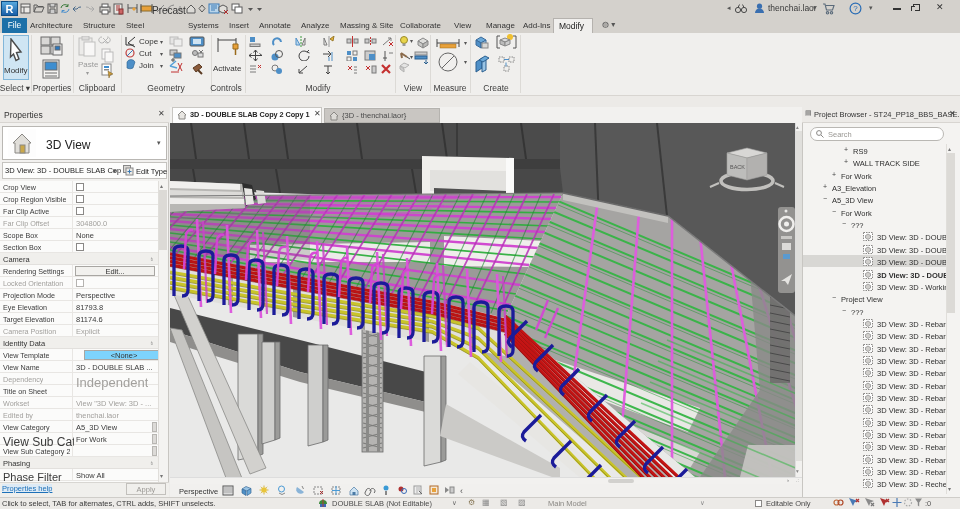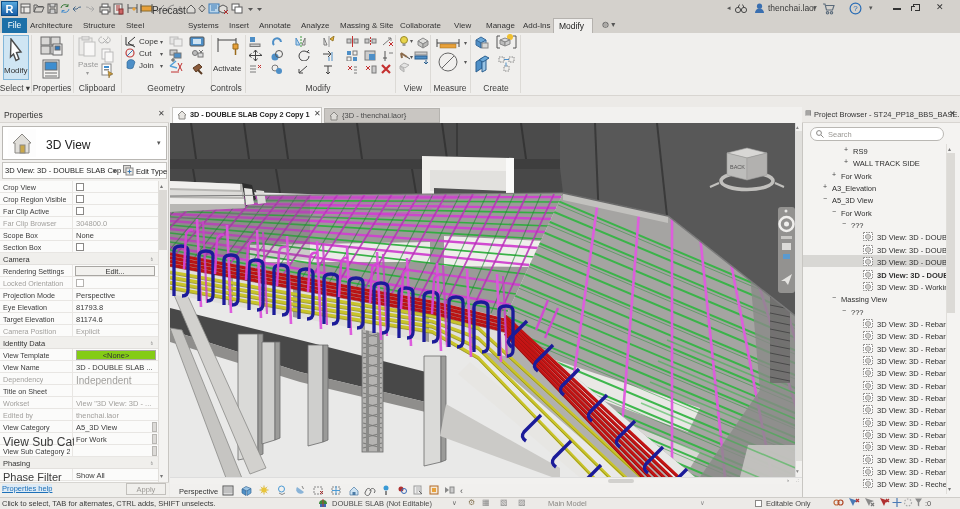--- a/index.html
+++ b/index.html
@@ -374,21 +374,21 @@
 <div class="abs" style="left:0;top:193px;width:158px;height:12px;border-bottom:1px solid #e8e6e3"></div>
 <div class="abs" style="left:72px;top:193px;width:1px;height:12px;background:#e8e6e3"></div>
 <div class="t" style="left:3px;top:195px;font-size:7.2px;color:#3a3a3a;max-width:71px;overflow:hidden">Crop Region Visible</div>
 <div class="abs" style="left:76px;top:195px;width:8px;height:8px;background:#fff;border:1px solid #8a8886"></div>
 <div class="abs" style="left:0;top:205px;width:158px;height:12px;border-bottom:1px solid #e8e6e3"></div>
 <div class="abs" style="left:72px;top:205px;width:1px;height:12px;background:#e8e6e3"></div>
 <div class="t" style="left:3px;top:207px;font-size:7.2px;color:#3a3a3a;max-width:71px;overflow:hidden">Far Clip Active</div>
 <div class="abs" style="left:76px;top:207px;width:8px;height:8px;background:#fff;border:1px solid #8a8886"></div>
 <div class="abs" style="left:0;top:217px;width:158px;height:12px;border-bottom:1px solid #e8e6e3"></div>
 <div class="abs" style="left:72px;top:217px;width:1px;height:12px;background:#e8e6e3"></div>
-<div class="t" style="left:3px;top:219px;font-size:7.2px;color:#a2a09d;max-width:71px;overflow:hidden">Far Clip Browser</div>
+<div class="t" style="left:3px;top:219px;font-size:7.2px;color:#a2a09d;max-width:71px;overflow:hidden">Far Clip Offset</div>
 <div class="t" style="left:76px;top:219px;font-size:7.5px;color:#a2a09d;max-width:78px;overflow:hidden">304800.0</div>
 <div class="abs" style="left:0;top:229px;width:158px;height:12px;border-bottom:1px solid #e8e6e3"></div>
 <div class="abs" style="left:72px;top:229px;width:1px;height:12px;background:#e8e6e3"></div>
 <div class="t" style="left:3px;top:231px;font-size:7.2px;color:#3a3a3a;max-width:71px;overflow:hidden">Scope Box</div>
 <div class="t" style="left:76px;top:231px;font-size:7.5px;color:#3a3a3a;max-width:78px;overflow:hidden">None</div>
 <div class="abs" style="left:0;top:241px;width:158px;height:12px;border-bottom:1px solid #e8e6e3"></div>
 <div class="abs" style="left:72px;top:241px;width:1px;height:12px;background:#e8e6e3"></div>
 <div class="t" style="left:3px;top:243px;font-size:7.2px;color:#3a3a3a;max-width:71px;overflow:hidden">Section Box</div>
 <div class="abs" style="left:76px;top:243px;width:8px;height:8px;background:#fff;border:1px solid #8a8886"></div>
 <div class="abs" style="left:0;top:253px;width:158px;height:12px;background:#f0efec;border-bottom:1px solid #e2e0dd"></div>
@@ -417,29 +417,29 @@
 <div class="abs" style="left:0;top:325px;width:158px;height:12px;border-bottom:1px solid #e8e6e3"></div>
 <div class="abs" style="left:72px;top:325px;width:1px;height:12px;background:#e8e6e3"></div>
 <div class="t" style="left:3px;top:327px;font-size:7.2px;color:#a2a09d;max-width:71px;overflow:hidden">Camera Position</div>
 <div class="t" style="left:76px;top:327px;font-size:7.5px;color:#a2a09d;max-width:78px;overflow:hidden">Explicit</div>
 <div class="abs" style="left:0;top:337px;width:158px;height:12px;background:#f0efec;border-bottom:1px solid #e2e0dd"></div>
 <div class="t" style="left:3px;top:339px;font-size:7.5px;color:#333">Identity Data</div>
 <div class="t" style="left:149px;top:339px;font-size:7px;color:#777">♁</div>
 <div class="abs" style="left:0;top:349px;width:158px;height:12px;border-bottom:1px solid #e8e6e3"></div>
 <div class="abs" style="left:72px;top:349px;width:1px;height:12px;background:#e8e6e3"></div>
 <div class="t" style="left:3px;top:351px;font-size:7.2px;color:#3a3a3a;max-width:71px;overflow:hidden">View Template</div>
-<div class="abs" style="left:76px;top:350px;width:80px;height:10px;background:#84cc16;border:1px solid #a8a6a2;font-size:7.5px;color:#333;text-align:center;line-height:9px">&lt;None&gt;</div>
+<div class="abs" style="left:84px;top:350px;width:80px;height:10px;background:#7dd3fc;border:1px solid #a8a6a2;font-size:7.5px;color:#333;text-align:center;line-height:9px">&lt;None&gt;</div>
 <div class="abs" style="left:0;top:361px;width:158px;height:12px;border-bottom:1px solid #e8e6e3"></div>
 <div class="abs" style="left:72px;top:361px;width:1px;height:12px;background:#e8e6e3"></div>
 <div class="t" style="left:3px;top:363px;font-size:7.2px;color:#3a3a3a;max-width:71px;overflow:hidden">View Name</div>
 <div class="t" style="left:76px;top:363px;font-size:7.5px;color:#3a3a3a;max-width:78px;overflow:hidden">3D - DOUBLE SLAB ...</div>
 <div class="abs" style="left:0;top:373px;width:158px;height:12px;border-bottom:1px solid #e8e6e3"></div>
 <div class="abs" style="left:72px;top:373px;width:1px;height:12px;background:#e8e6e3"></div>
 <div class="t" style="left:3px;top:375px;font-size:7.2px;color:#a2a09d;max-width:71px;overflow:hidden">Dependency</div>
-<div class="t" style="left:76px;top:375px;font-size:10px;color:#a2a09d;max-width:78px;overflow:hidden">Independent</div>
+<div class="t" style="left:76px;top:375px;font-size:13px;color:#a2a09d;max-width:78px;overflow:hidden">Independent</div>
 <div class="abs" style="left:0;top:385px;width:158px;height:12px;border-bottom:1px solid #e8e6e3"></div>
 <div class="abs" style="left:72px;top:385px;width:1px;height:12px;background:#e8e6e3"></div>
 <div class="t" style="left:3px;top:387px;font-size:7.2px;color:#3a3a3a;max-width:71px;overflow:hidden">Title on Sheet</div>
 <div class="abs" style="left:0;top:397px;width:158px;height:12px;border-bottom:1px solid #e8e6e3"></div>
 <div class="abs" style="left:72px;top:397px;width:1px;height:12px;background:#e8e6e3"></div>
 <div class="t" style="left:3px;top:399px;font-size:7.2px;color:#a2a09d;max-width:71px;overflow:hidden">Workset</div>
 <div class="t" style="left:76px;top:399px;font-size:7.5px;color:#a2a09d;max-width:78px;overflow:hidden">View "3D View: 3D - ...</div>
 <div class="abs" style="left:0;top:409px;width:158px;height:12px;border-bottom:1px solid #e8e6e3"></div>
 <div class="abs" style="left:72px;top:409px;width:1px;height:12px;background:#e8e6e3"></div>
 <div class="t" style="left:3px;top:411px;font-size:7.2px;color:#a2a09d;max-width:71px;overflow:hidden">Edited by</div>
@@ -913,21 +913,21 @@
       <rect x="0.5" y="0.5" width="9" height="8" fill="#fff" stroke="#8a8886" stroke-dasharray="1.5 1"></rect>
       <path d="M2.5 3.5 L5 2 L7.5 3.5 L7.5 6 L5 7.5 L2.5 6 Z" fill="#d0cecb" stroke="#777" stroke-width="0.6"></path>
     </svg>
 <div class="t" style="left:877px;top:270.5px;font-size:7.5px;color:#2e2e2e;font-weight:bold;max-width:73px;overflow:hidden">3D View: 3D - DOUBL</div>
 <svg class="abs" style="left:863px;top:281.85px" width="10" height="9" viewBox="0 0 10 9">
       <rect x="0.5" y="0.5" width="9" height="8" fill="#fff" stroke="#8a8886" stroke-dasharray="1.5 1"></rect>
       <path d="M2.5 3.5 L5 2 L7.5 3.5 L7.5 6 L5 7.5 L2.5 6 Z" fill="#d0cecb" stroke="#777" stroke-width="0.6"></path>
     </svg>
 <div class="t" style="left:877px;top:282.85px;font-size:7.5px;color:#2e2e2e;font-weight:normal;max-width:73px;overflow:hidden">3D View: 3D - Working</div>
 <div class="t" style="left:832px;top:294.20000000000005px;font-size:7px;color:#444">−</div>
-<div class="t" style="left:841px;top:295.20000000000005px;font-size:7.5px;color:#2e2e2e;font-weight:normal;max-width:109px;overflow:hidden">Massing View</div>
+<div class="t" style="left:841px;top:295.20000000000005px;font-size:7.5px;color:#2e2e2e;font-weight:normal;max-width:109px;overflow:hidden">Project View</div>
 <div class="t" style="left:842px;top:306.55000000000007px;font-size:7px;color:#444">−</div>
 <div class="t" style="left:851px;top:307.55000000000007px;font-size:7.5px;color:#2e2e2e;font-weight:normal;max-width:99px;overflow:hidden">???</div>
 <svg class="abs" style="left:863px;top:318.9000000000001px" width="10" height="9" viewBox="0 0 10 9">
       <rect x="0.5" y="0.5" width="9" height="8" fill="#fff" stroke="#8a8886" stroke-dasharray="1.5 1"></rect>
       <path d="M2.5 3.5 L5 2 L7.5 3.5 L7.5 6 L5 7.5 L2.5 6 Z" fill="#d0cecb" stroke="#777" stroke-width="0.6"></path>
     </svg>
 <div class="t" style="left:877px;top:319.9000000000001px;font-size:7.5px;color:#2e2e2e;font-weight:normal;max-width:73px;overflow:hidden">3D View: 3D - Rebar Ba</div>
 <svg class="abs" style="left:863px;top:331.2500000000001px" width="10" height="9" viewBox="0 0 10 9">
       <rect x="0.5" y="0.5" width="9" height="8" fill="#fff" stroke="#8a8886" stroke-dasharray="1.5 1"></rect>
       <path d="M2.5 3.5 L5 2 L7.5 3.5 L7.5 6 L5 7.5 L2.5 6 Z" fill="#d0cecb" stroke="#777" stroke-width="0.6"></path>

